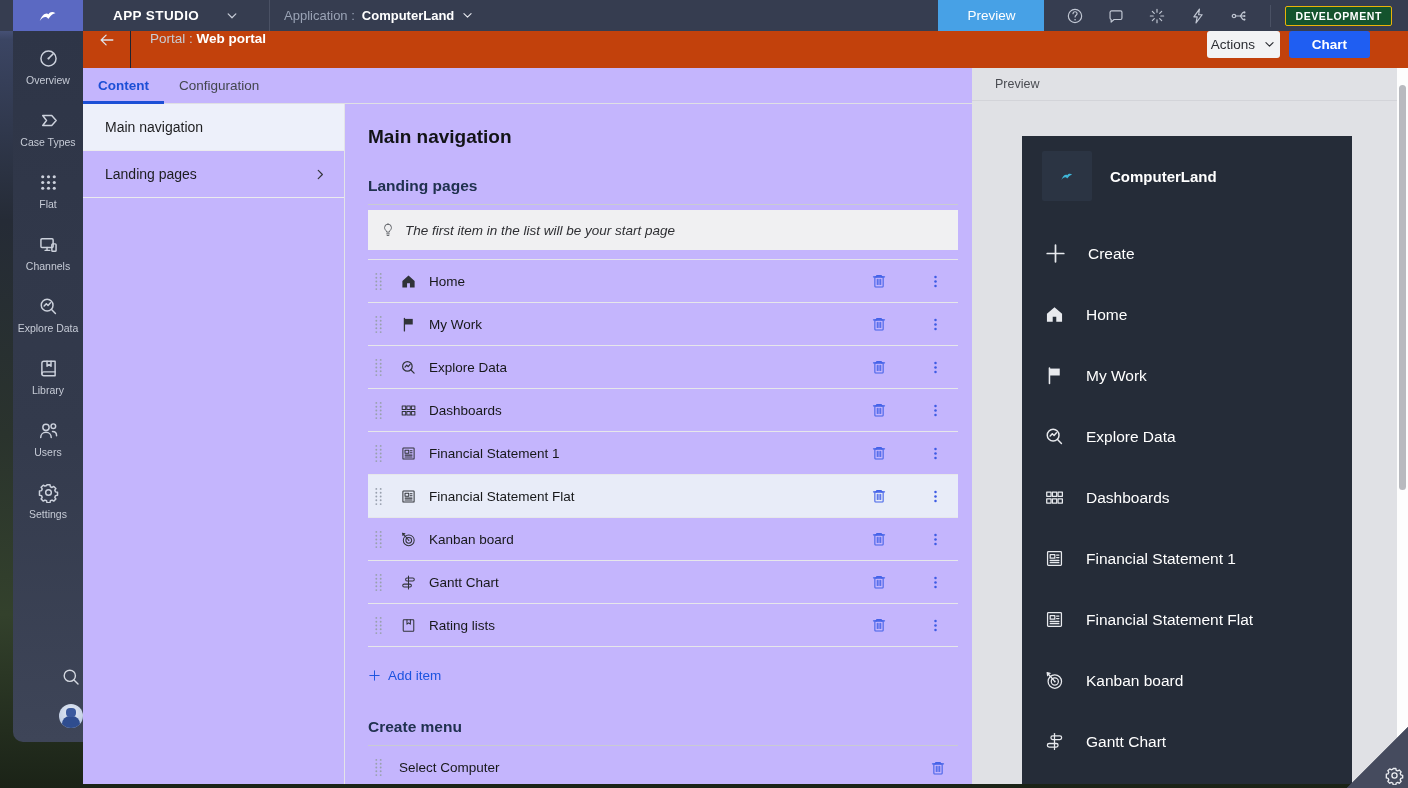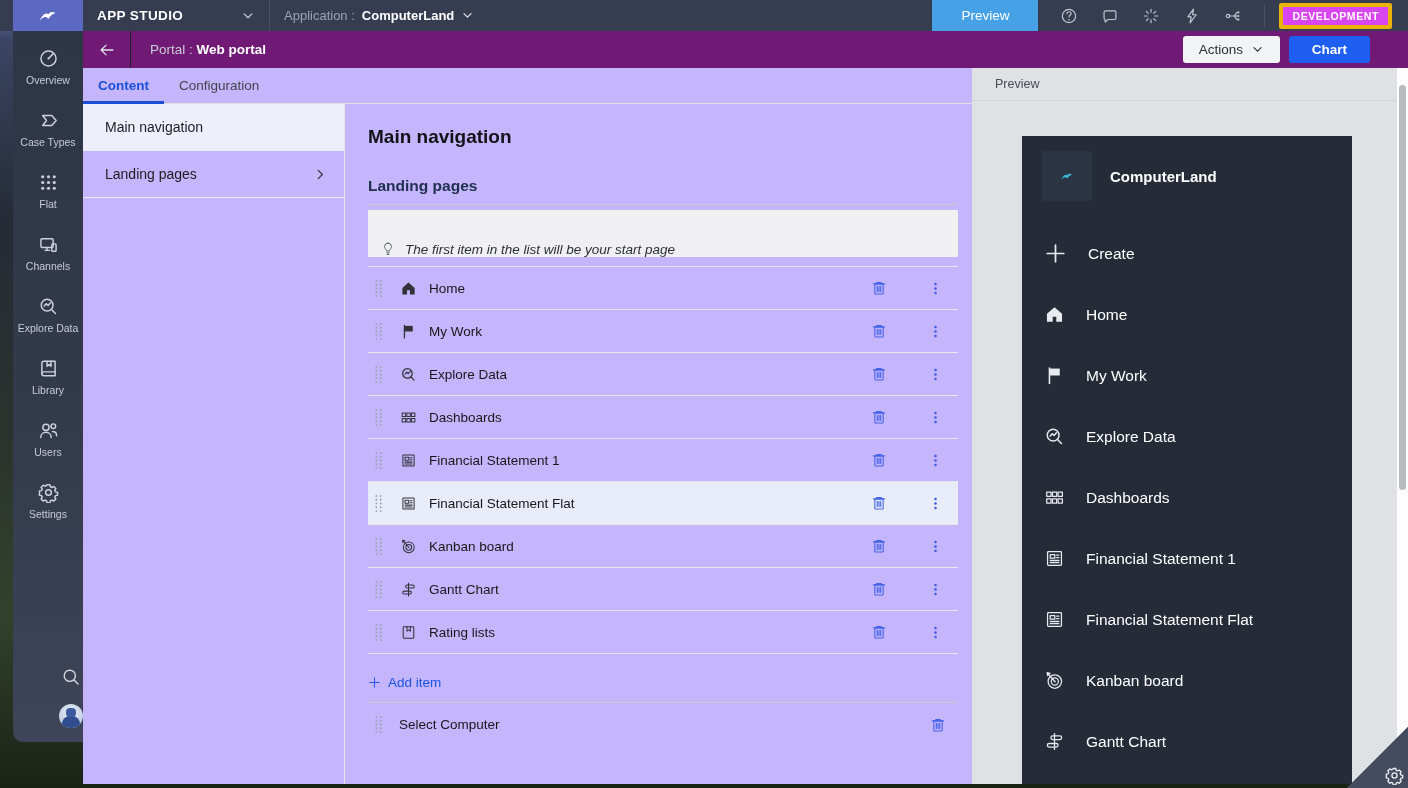--- a/index.html
+++ b/index.html
@@ -4,41 +4,41 @@
 <style>
   html,body{margin:0;padding:0;width:1408px;height:788px;overflow:hidden;
     font-family:"Liberation Sans","DejaVu Sans",sans-serif;
     background:linear-gradient(180deg,#6d7ab8 0%,#3b4563 5%,#252b36 28%,#2a332d 55%,#33412c 78%,#1b2317 100%);}
   *{box-sizing:border-box}
 
   
   .topbar{position:absolute;left:0;top:0;width:1408px;height:31px;background:#363d50;display:flex;align-items:stretch;z-index:30}
   .logo{width:70px;margin-left:13px;background:#5b69c2;display:flex;align-items:center;justify-content:center;color:#fff}
   .logo svg{width:38px;height:22px}
-  .app-title{display:flex;align-items:center;gap:24px;color:#fff;font-weight:bold;font-size:13.5px;letter-spacing:.4px;padding:0 14px;min-width:186px}
+  .app-title{display:flex;align-items:center;gap:24px;color:#fff;font-weight:bold;font-size:13.5px;letter-spacing:.4px;padding:0 30px;min-width:186px}
   .app-title .chev{margin-left:auto;color:#c8cdd8;width:14px;height:14px}
   .tb-div{width:1px;background:#4a5164;margin:0}
   .app-ctx{display:flex;align-items:center;gap:7px;font-size:13px;padding:0 14px;color:#9aa3b5}
   .app-ctx b{color:#fff;font-weight:600}
   .app-ctx .chev{width:13px;height:13px;color:#e8eaf0}
   .tb-spacer{flex:1}
   .preview-btn{width:106px;background:#47a1e6;color:#fff;font-size:13.5px;border:none;display:flex;align-items:center;justify-content:center;cursor:pointer}
   .tb-icons{display:flex;align-items:center;gap:23px;padding:0 22px;color:#c2c8d4}
   .tb-icons .ic{width:18px;height:18px}
   .tb-sep{width:1px;height:22px;background:#4a5164;align-self:center}
-  .env-badge{align-self:center;margin:0 16px 0 14px;border:4px solid #eab308;background:#d946ef;color:#fff;
+  .env-badge{align-self:center;margin:0 16px 0 14px;border:1px solid #eab308;background:#14532d;color:#fff;
     font-size:10.5px;font-weight:bold;letter-spacing:.6px;padding:3px 9px;border-radius:2px}
 
   
-  .subbar{position:absolute;left:83px;top:31px;width:1325px;height:37px;background:#701a75;display:flex;align-items:center;z-index:25}
+  .subbar{position:absolute;left:83px;top:31px;width:1325px;height:37px;background:#c2410c;display:flex;z-index:25}
   .back{width:18px;height:18px;color:#dfe3ea;margin-left:15px;cursor:pointer}
   .sb-div{width:1px;height:37px;background:#1e2330;margin-left:14px}
   .portal{margin-left:19px;font-size:13.5px;color:#c8ccd4}
   .portal b{color:#fff;font-weight:bold}
-  .actions-btn{margin-left:auto;height:27px;background:#f2f3f5;border:none;border-radius:3px;padding:0 16px;
+  .actions-btn{margin-left:auto;height:27px;background:#f2f3f5;border:none;border-radius:3px;padding:0 4px;
     font-size:13.5px;color:#2b2d33;display:flex;align-items:center;gap:8px;cursor:pointer;font-family:inherit}
   .actions-btn .chev{width:13px;height:13px;color:#2b2d33}
   .save-btn{margin:0 38px 0 9px;height:27px;width:81px;background:#1f5ef2;border:none;border-radius:3px;
     font-size:13.5px;color:#fff;font-weight:bold;cursor:pointer;font-family:inherit}
 
   
   .sidebar{position:absolute;left:13px;top:31px;width:70px;height:711px;
     background:linear-gradient(180deg,#2e3547 0%,#333a4c 55%,#3e4558 100%);
     border-radius:0 0 0 10px;display:flex;flex-direction:column;align-items:flex-end;z-index:20;padding-top:17px}
   .sb-item{width:100%;display:flex;flex-direction:column;align-items:center;gap:5px;margin-bottom:24px;cursor:pointer}
@@ -60,21 +60,21 @@
 
   .subpanel{width:262px;border-right:1px solid #e3e4e8;display:flex;flex-direction:column}
   .np-item{height:47px;display:flex;align-items:center;padding:0 16px 0 22px;font-size:14px;color:#1d1d1f;border-bottom:1px solid #ebebee;cursor:pointer}
   .np-item.selected{background:#edf0fa}
   .np-chev{margin-left:auto;width:15px;height:15px;color:#33353b}
 
   .content{flex:1;padding:22px 14px 0 23px;overflow:hidden}
   .h1{font-size:19px;font-weight:bold;color:#121316;margin:0}
   .sec-head{font-size:15.5px;font-weight:bold;color:#20314f;margin-top:29px}
   .sec-rule{height:1px;background:#c9cbd2;margin-top:9px}
-  .tipbar{margin-top:5px;height:47px;background:#f0f0f2;display:flex;align-items:flex-end;padding:0 12px;gap:9px}
+  .tipbar{margin-top:5px;height:40px;background:#f0f0f2;display:flex;align-items:center;padding:0 12px;gap:9px}
   .tipbar .bulb{width:16px;height:16px;color:#55585e;flex:none}
   .tip-text{font-style:italic;font-size:13.5px;color:#2e2f33}
   .rows{margin-top:9px;border-top:1px solid #e6e7ea}
   .list-row{height:43px;display:flex;align-items:center;border-bottom:1px solid #e6e7ea;padding-left:6px}
   .list-row.selected{background:#e8ecf8}
   .drag{width:9px;height:19px;color:#98a0ad;cursor:grab;flex:none}
   .row-icon{width:17px;height:17px;color:#303338;margin-left:17px;flex:none}
   .row-label{font-size:13.5px;color:#17181a;margin-left:12px}
   .row-label.noicon{margin-left:16px}
   .row-actions{margin-left:auto;display:flex;align-items:center}
@@ -627,20 +627,21 @@
                 </svg></span>
     </span>
   </div>
         </div>
       <div class="add-item">
         <span class="plus"><svg viewBox="0 0 20 20" width="100%" height="100%" fill="none" stroke="currentColor" stroke-width="1.5" stroke-linecap="round" stroke-linejoin="round">
               <path d="M10 2.8 V17.2 M2.8 10 H17.2"></path>
             </svg></span>
         <span>Add item</span>
       </div>
+      <div class="sec-head create-head">Create menu</div>
       <div class="sec-rule"></div>
       <div class="rows" style="margin-top:0;border-top:none" id="create-rows">
           <div class="list-row" style="border-bottom:none">
     <span class="drag"><svg viewBox="0 0 9 20" width="100%" height="100%">
                 <g fill="currentColor">
                   <circle cx="2.2" cy="2" r="1"></circle>
                   <circle cx="6.8" cy="2" r="1"></circle>
                   <circle cx="2.2" cy="6" r="1"></circle>
                   <circle cx="6.8" cy="6" r="1"></circle>
                   <circle cx="2.2" cy="10" r="1"></circle>

